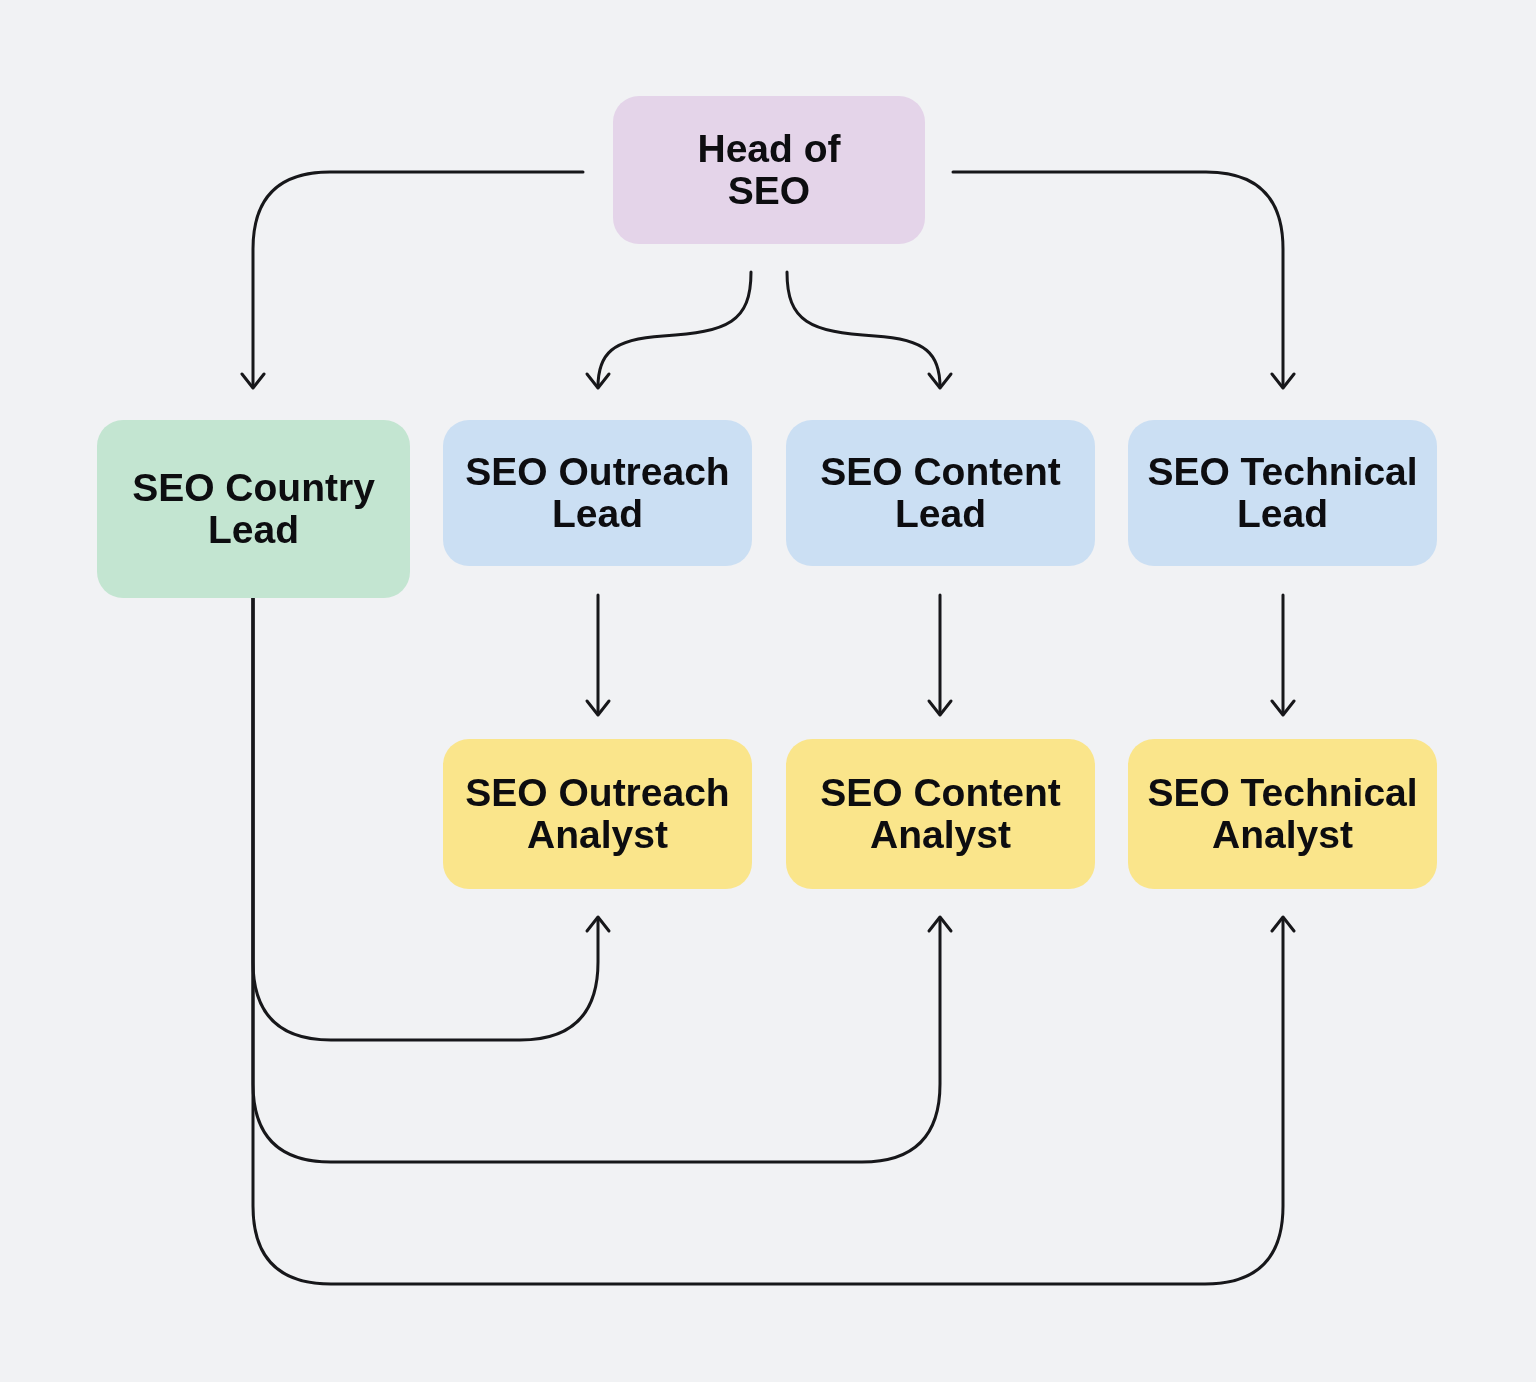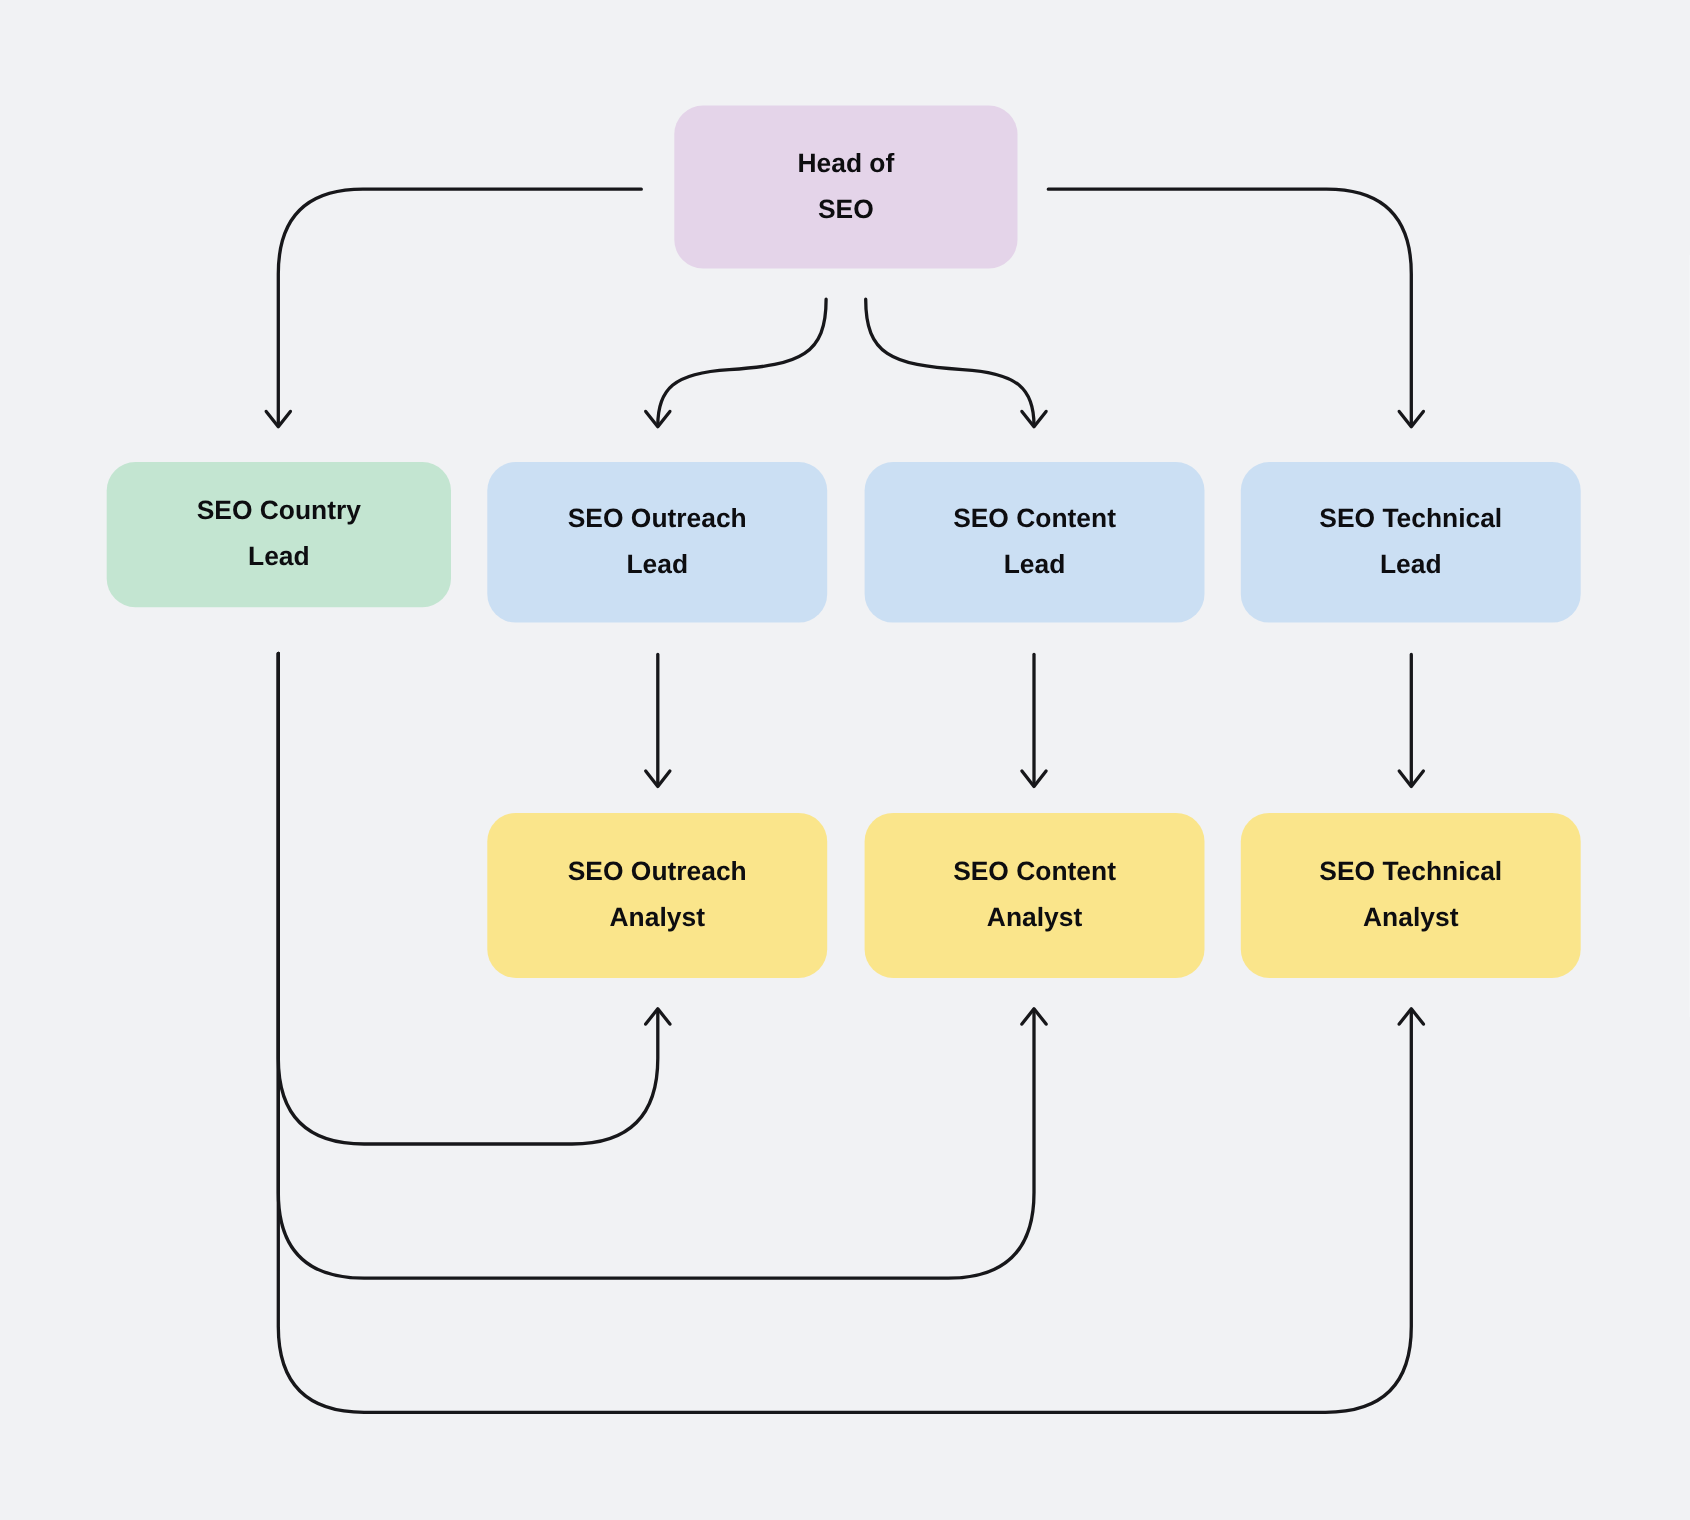--- a/index.html
+++ b/index.html
@@ -34,21 +34,21 @@
     stroke-linejoin: round;
   }
   .node {
     position: absolute;
     border-radius: 26px;
     display: flex;
     align-items: center;
     justify-content: center;
     text-align: center;
     font-weight: 700;
-    font-size: 24px;
+    font-size: 39px;
     line-height: 42px;
     color: #0d0d10;
     white-space: pre-line;
     box-sizing: border-box;
   }
 </style>
 </head>
 <body>
 
 <div class="canvas" style="background-color: rgb(241, 242, 244);">
@@ -104,21 +104,21 @@
       <g>
         <path d="M 253 594 L 253 1206 Q 253 1284 331 1284 L 1205 1284 Q 1283 1284 1283 1206 L 1283 918"></path>
         <path d="M 1272 931 L 1283 917 L 1294 931"></path>
       </g>
     </g>
   </svg>
 
   <div class="node" style="left: 613px; top: 96px; width: 312px; height: 148px; background-color: rgb(228, 212, 233);">Head of
 SEO</div>
 
-  <div class="node" style="left: 97px; top: 420px; width: 313px; height: 132px; background-color: rgb(195, 229, 209);">SEO Country
+  <div class="node" style="left: 97px; top: 420px; width: 313px; height: 178px; background-color: rgb(195, 229, 209);">SEO Country
 Lead</div>
 
   <div class="node" style="left: 443px; top: 420px; width: 309px; height: 146px; background-color: rgb(203, 223, 243);">SEO Outreach
 Lead</div>
 
   <div class="node" style="left: 786px; top: 420px; width: 309px; height: 146px; background-color: rgb(203, 223, 243);">SEO Content
 Lead</div>
 
   <div class="node" style="left: 1128px; top: 420px; width: 309px; height: 146px; background-color: rgb(203, 223, 243);">SEO Technical
 Lead</div>

